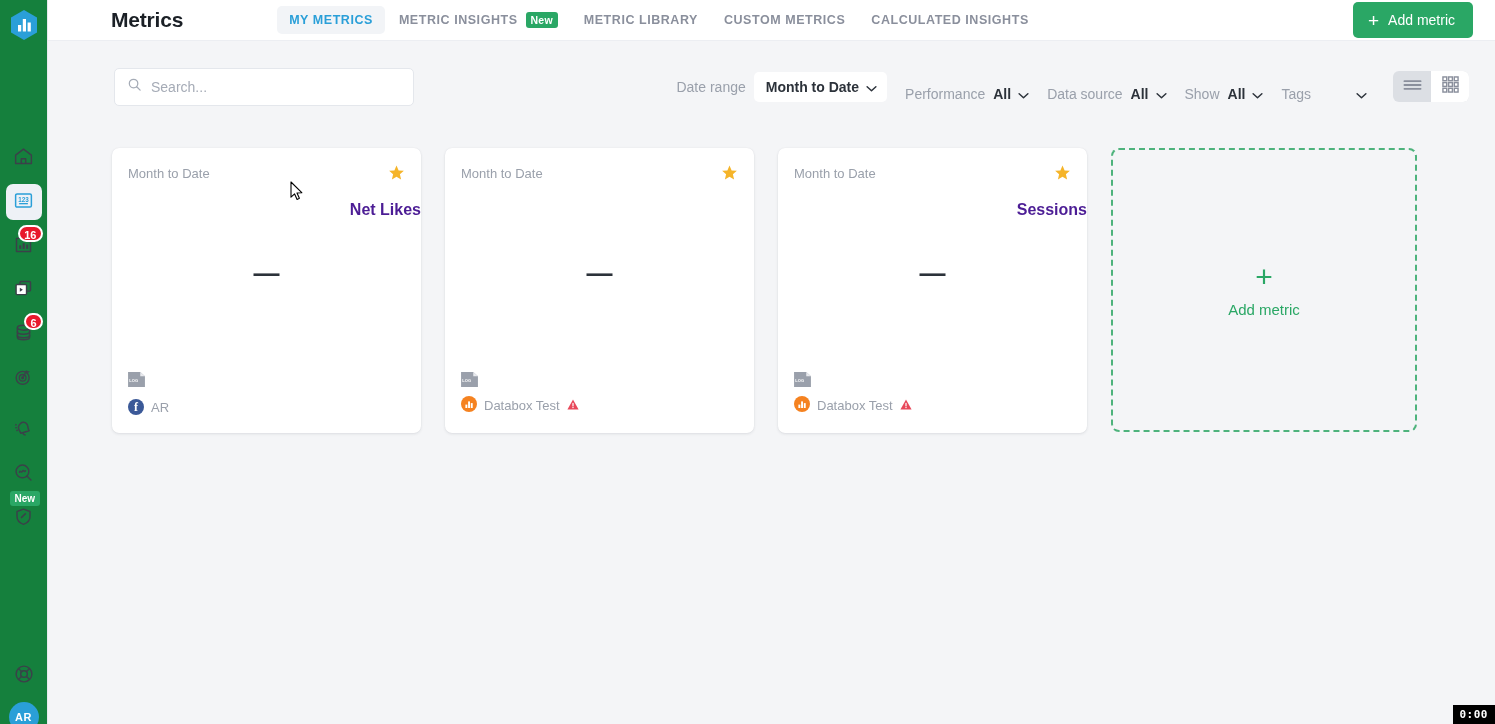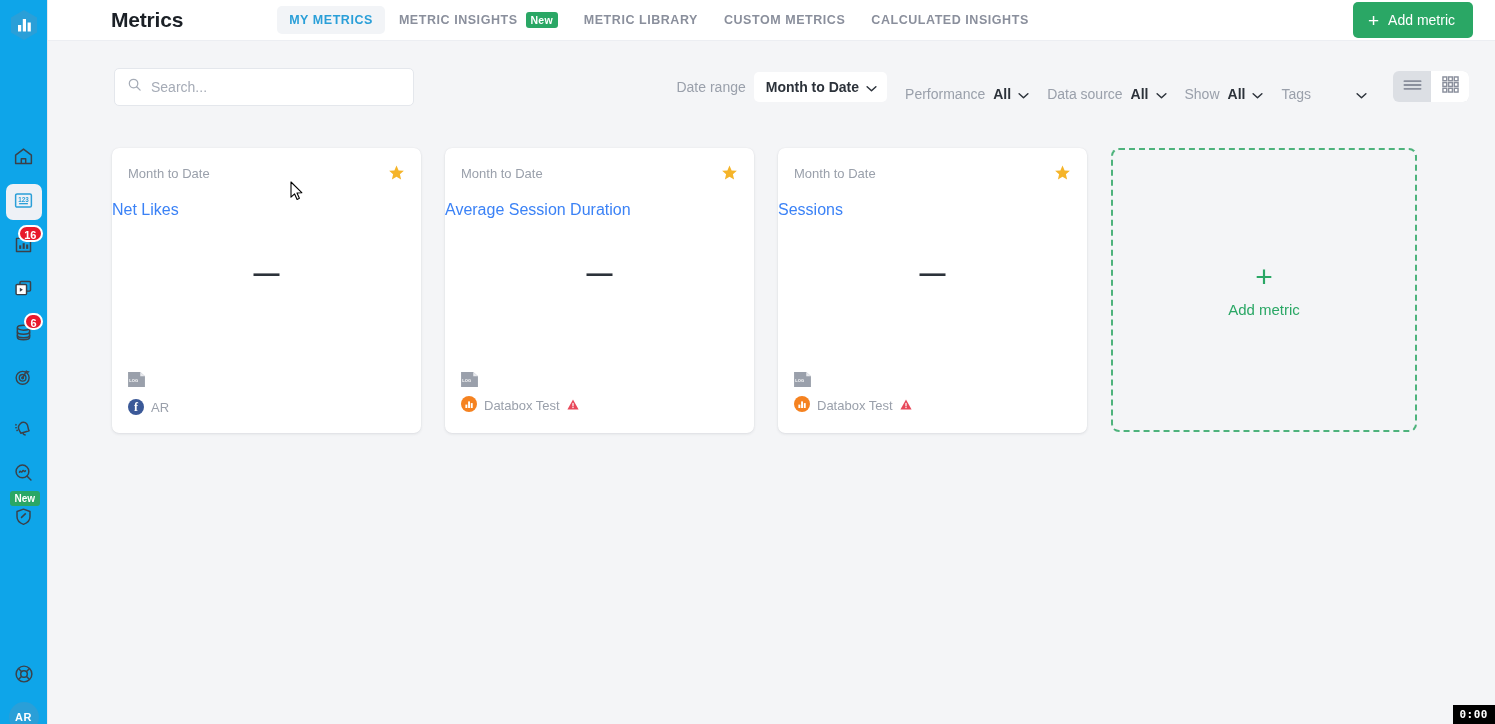--- a/index.html
+++ b/index.html
@@ -8,21 +8,21 @@
     font-family: "Liberation Sans", sans-serif;
     background: #f4f5f7;
     overflow: hidden;
   }
   body { position: relative; }
 
   
   #left-rail {
     position: absolute; left: 0; top: 0;
     width: 48px; height: 724px;
-    background: #0ea5e9;
+    background: #15803d;
     border-right: 1px solid #e7e9ee;
     display: flex; flex-direction: column; align-items: center;
     z-index: 20;
   }
   .rail-logo {
     margin-top: 8px; width: 34px; height: 34px;
     display: flex; align-items: center; justify-content: center;
   }
   .rail-items { margin-top: 98px; display: flex; flex-direction: column; align-items: center; gap: 0; }
   .rail-btn {
@@ -155,22 +155,22 @@
     box-shadow: 0 1px 3px rgba(20,30,50,.10), 0 0 1px rgba(20,30,50,.08);
     cursor: pointer;
   }
   .card-period {
     position: absolute; left: 16px; top: 18px;
     font-size: 13px; color: #9aa0ab;
   }
   .card-star { position: absolute; right: 16px; top: 16px; cursor: pointer; }
   .card-title {
     position: absolute; left: 0; right: 0; top: 53px;
-    text-align: left;
-    font-size: 16px; font-weight: normal; color: #3b82f6;
+    text-align: right;
+    font-size: 16px; font-weight: bold; color: #4c1d95;
   }
   .card-value {
     position: absolute; left: 0; right: 0; top: 112px;
     text-align: center;
     font-size: 26px; font-weight: bold; color: #2c323a;
     line-height: 1;
   }
   .card-log {
     position: absolute; left: 16px; bottom: 46px;
     width: 17px; height: 15px;
@@ -493,21 +493,20 @@
       </div>
     </div>
 
     <div class="card">
       <div class="card-period">Month to Date</div>
       <div class="card-star">
         <svg width="17" height="17" viewBox="0 0 24 24">
             <path fill="#f5b429" d="M12 2.2 L15 9.1 L22.4 9.7 L16.8 14.6 L18.5 21.8 L12 17.9 L5.5 21.8 L7.2 14.6 L1.6 9.7 L9 9.1 Z"></path>
           </svg>
       </div>
-      <div class="card-title">Average Session Duration</div>
       <div class="card-value">—</div>
       <div class="card-log">
         <svg width="17" height="15" viewBox="0 0 18 16">
           <path d="M0 0 H13 L18 4.4 V16 H0 Z" fill="#9aa0ab"></path>
           <path d="M13 0 L18 4.4 H13 Z" fill="#e9eaee"></path>
           <text x="6" y="10.3" font-size="4.3" fill="#fff" text-anchor="middle" font-family="Liberation Sans, sans-serif" font-weight="bold">LOG</text>
         </svg>
       </div>
       <div class="card-source">
         <span>

